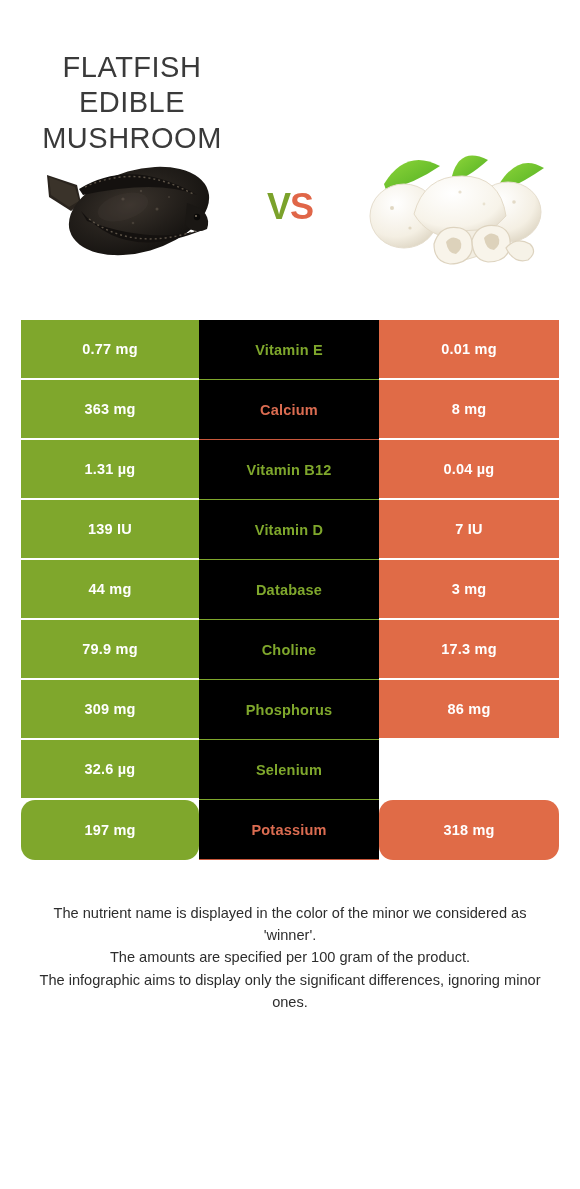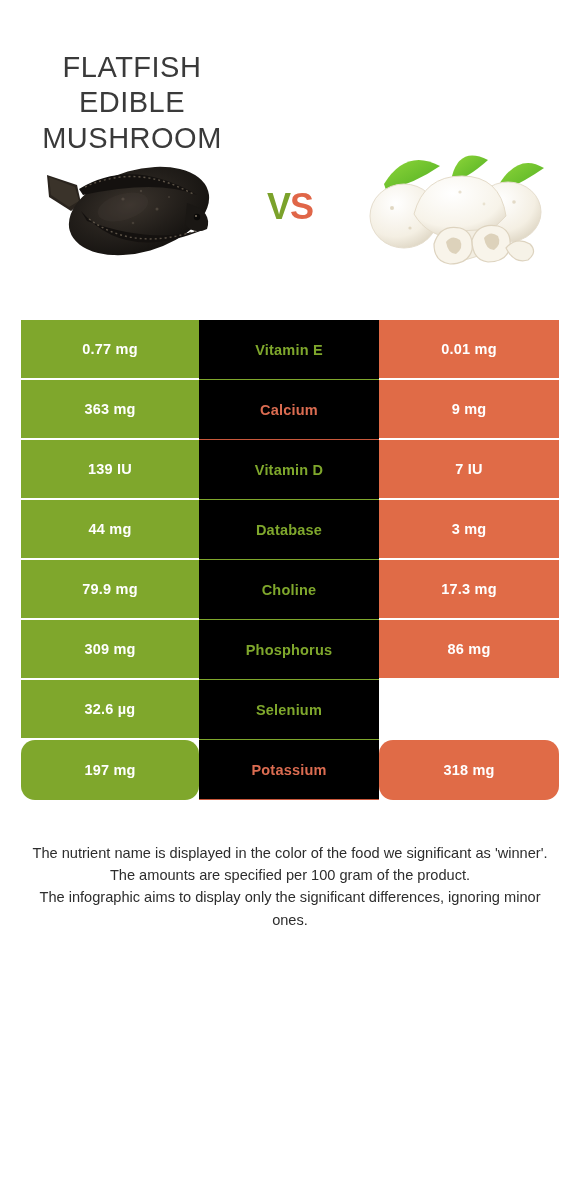--- a/index.html
+++ b/index.html
@@ -226,21 +226,26 @@
 
   <div class="table">
     <div class="row">
       <div class="cell left">0.77 mg</div>
       <div class="cell mid win-green">Vitamin E</div>
       <div class="cell right">0.01 mg</div>
     </div>
     <div class="row">
       <div class="cell left">363 mg</div>
       <div class="cell mid win-orange">Calcium</div>
-      <div class="cell right">9 mg</div>
+      <div class="cell right">8 mg</div>
+    </div>
+    <div class="row">
+      <div class="cell left">1.31 µg</div>
+      <div class="cell mid win-green">Vitamin B12</div>
+      <div class="cell right">0.04 µg</div>
     </div>
     <div class="row">
       <div class="cell left">139 IU</div>
       <div class="cell mid win-green">Vitamin D</div>
       <div class="cell right">7 IU</div>
     </div>
     <div class="row">
       <div class="cell left">44 mg</div>
       <div class="cell mid win-green">Database</div>
       <div class="cell right">3 mg</div>
@@ -260,18 +265,18 @@
       <div class="cell mid win-green">Selenium</div>
     </div>
     <div class="row">
       <div class="cell left">197 mg</div>
       <div class="cell mid win-orange">Potassium</div>
       <div class="cell right">318 mg</div>
     </div>
   </div>
 
   <div class="footer">
-    <p>The nutrient name is displayed in the color of the food we significant as 'winner'.</p>
+    <p>The nutrient name is displayed in the color of the minor we considered as 'winner'.</p>
     <p>The amounts are specified per 100 gram of the product.</p>
     <p>The infographic aims to display only the significant differences, ignoring minor ones.</p>
   </div>
 
 </div>
 
 </body></html>

